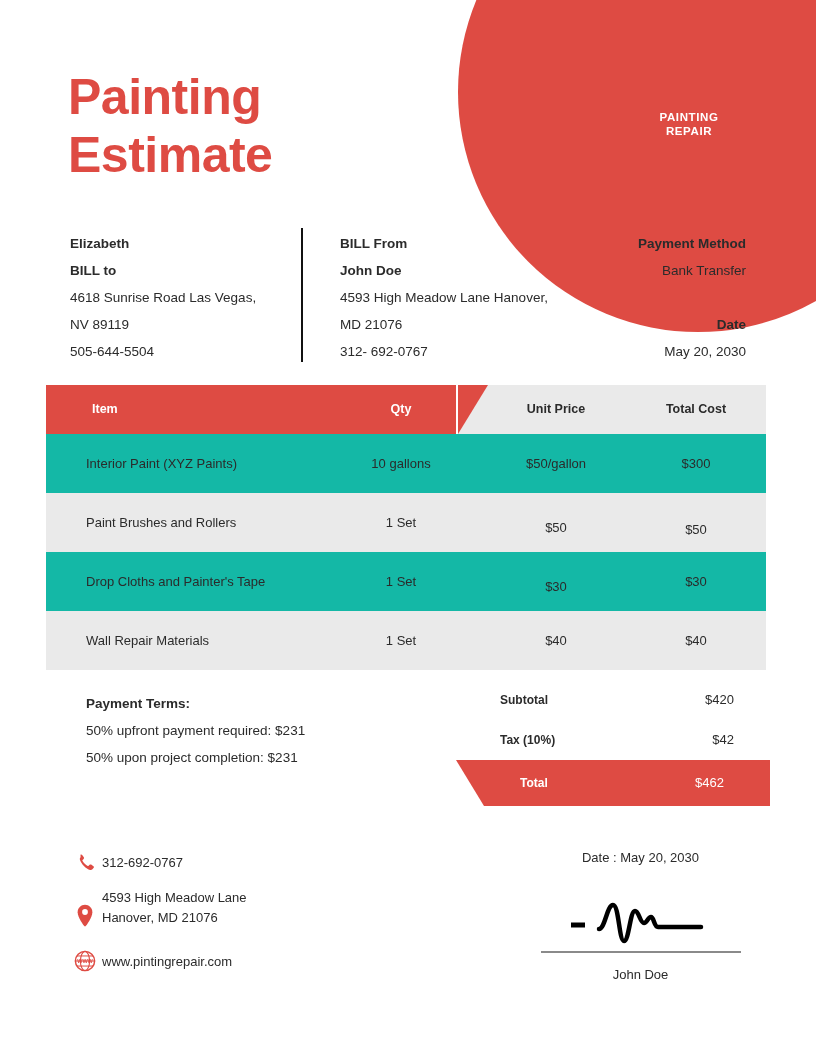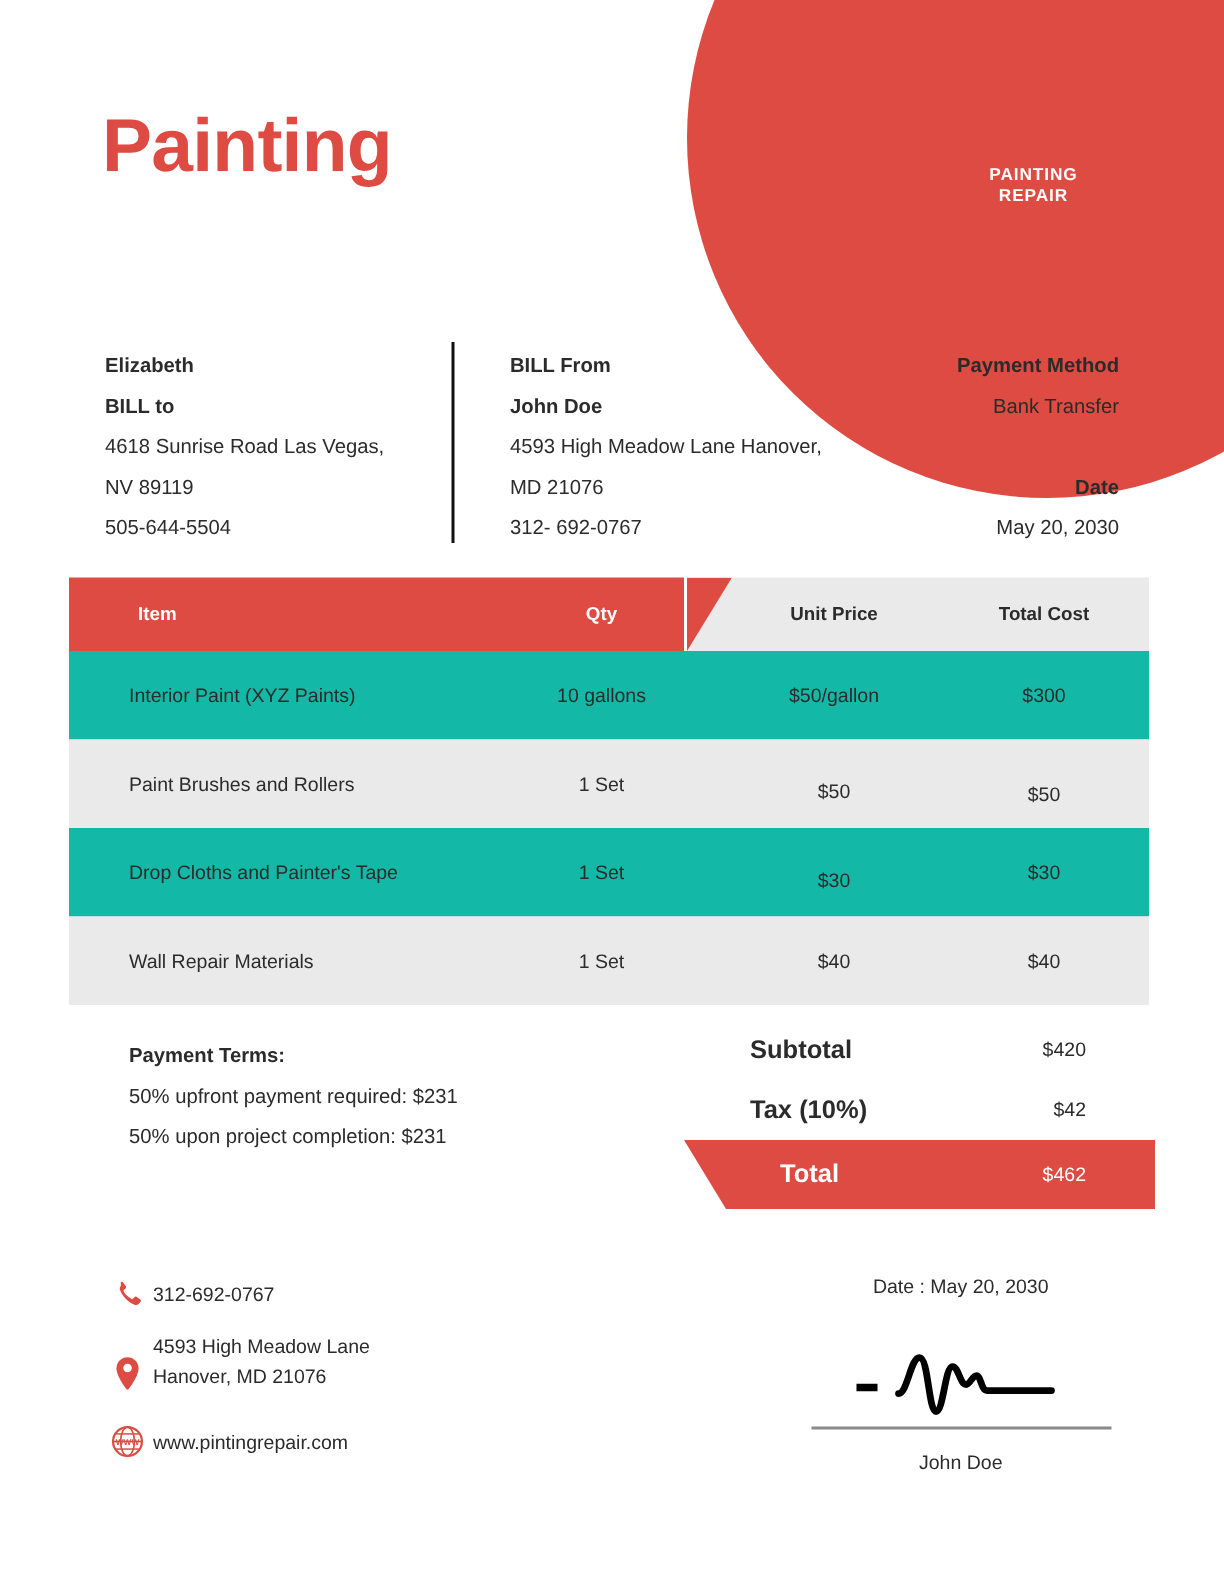--- a/index.html
+++ b/index.html
@@ -172,26 +172,26 @@
   .totrow {
     position: relative;
     height: 40px;
   }
   .tot-label {
     position: absolute;
     left: 50px;
     top: 0;
     height: 40px;
     line-height: 40px;
-    font-size: 17px;
+    font-size: 12px;
     font-weight: bold;
   }
   .tot-value {
     position: absolute;
-    right: 46px;
+    right: 36px;
     top: 0;
     height: 40px;
     line-height: 40px;
     font-size: 13px;
   }
   .total-bar {
     position: absolute;
     left: 0px;
     top: 80px;
     width: 320px;
@@ -268,20 +268,21 @@
 <div class="page">
 
   <div class="corner-shape"></div>
   <div class="corner-label">
     <div>PAINTING</div>
     <div>REPAIR</div>
   </div>
 
   <div class="doc-title">
     <div>Painting</div>
+    <div>Estimate</div>
   </div>
 
   <div class="bill-block">
     <div class="bill-divider"></div>
 
     <div class="bill-col left">
       <div class="strong">Elizabeth</div>
       <div class="strong">BILL to</div>
       <div>4618 Sunrise Road Las Vegas,</div>
       <div>NV 89119</div>

